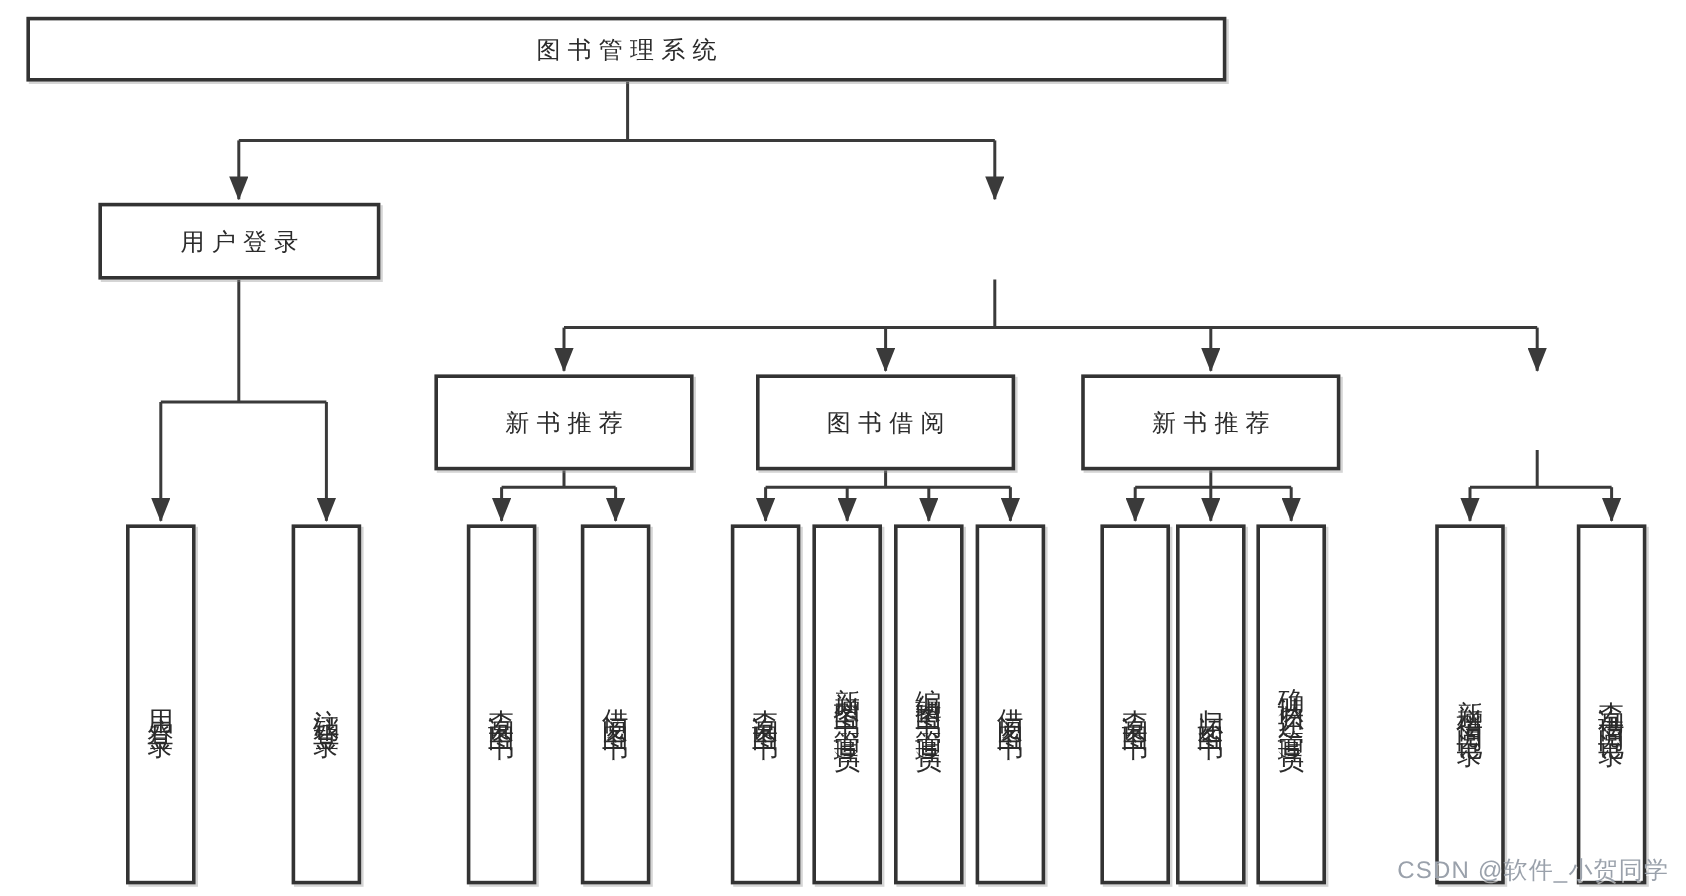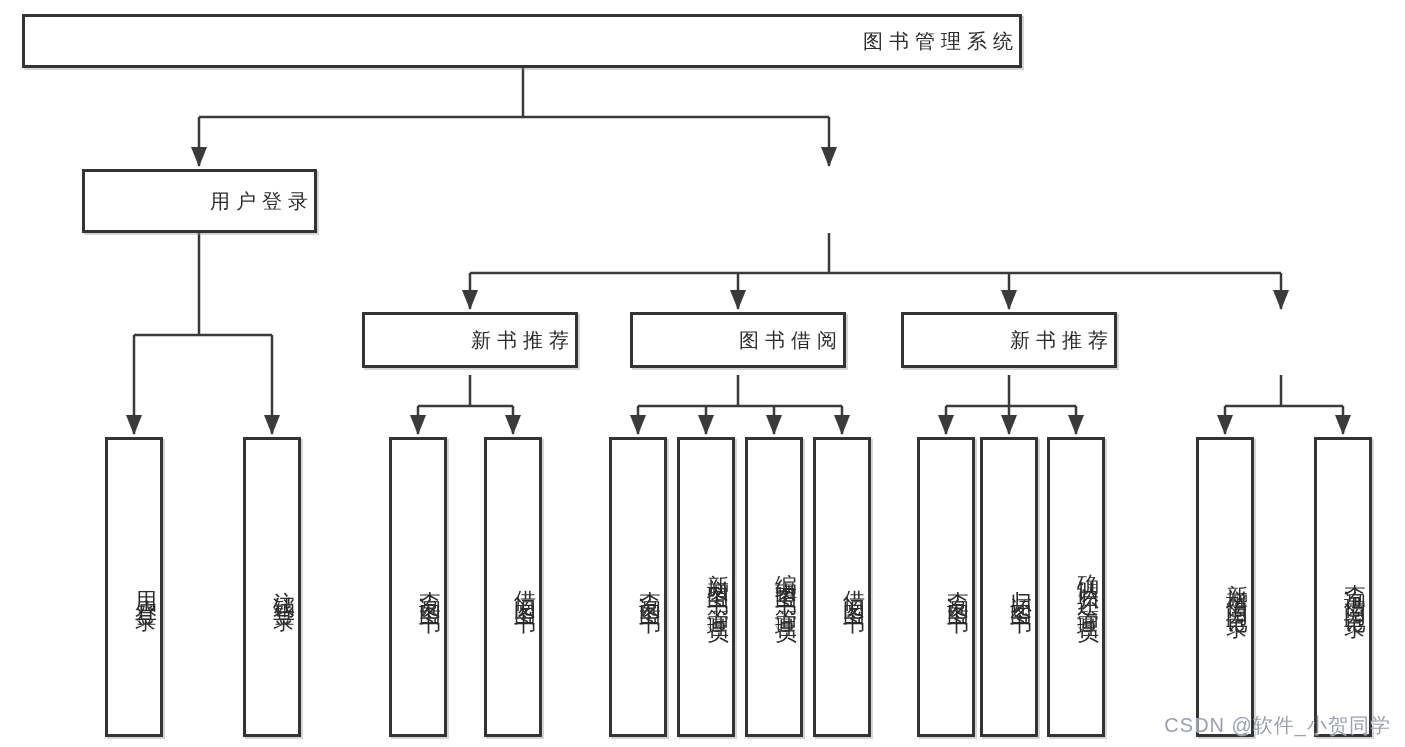--- a/index.html
+++ b/index.html
@@ -18,41 +18,41 @@
     pointer-events: none;
   }
   .node {
     position: absolute;
     box-sizing: border-box;
     background: #ffffff;
     border: 3px solid #333333;
     box-shadow: 2px 2px 0 rgba(145,145,145,0.38);
     display: flex;
     align-items: center;
-    justify-content: flex-end;
+    justify-content: center;
   }
   .h-label {
     font-size: 20px;
     color: #2b2b2b;
     letter-spacing: 6px;
     padding-left: 6px;
     white-space: nowrap;
   }
   .root-box .h-label { font-size: 20px; }
   .v-label {
     writing-mode: vertical-rl;
     font-size: 22px;
     color: #2b2b2b;
     letter-spacing: 7px;
     line-height: 1.25;
     white-space: nowrap;
   }
   .leaf { top: 437px; width: 58px; height: 300px; border-width: 3px; }
   .lvl2 { top: 169px; width: 235px; height: 64px; }
-  .lvl3 { top: 312px; width: 216px; height: 56px; }
+  .lvl3 { top: 312px; width: 216px; height: 80px; }
   .watermark {
     position: absolute;
     right: 14px;
     bottom: 8px;
     font-size: 20px;
     color: #9aa1ab;
     letter-spacing: 1px;
     z-index: 5;
     text-shadow: 1px 1px 0 rgba(255,255,255,0.55);
     white-space: nowrap;

